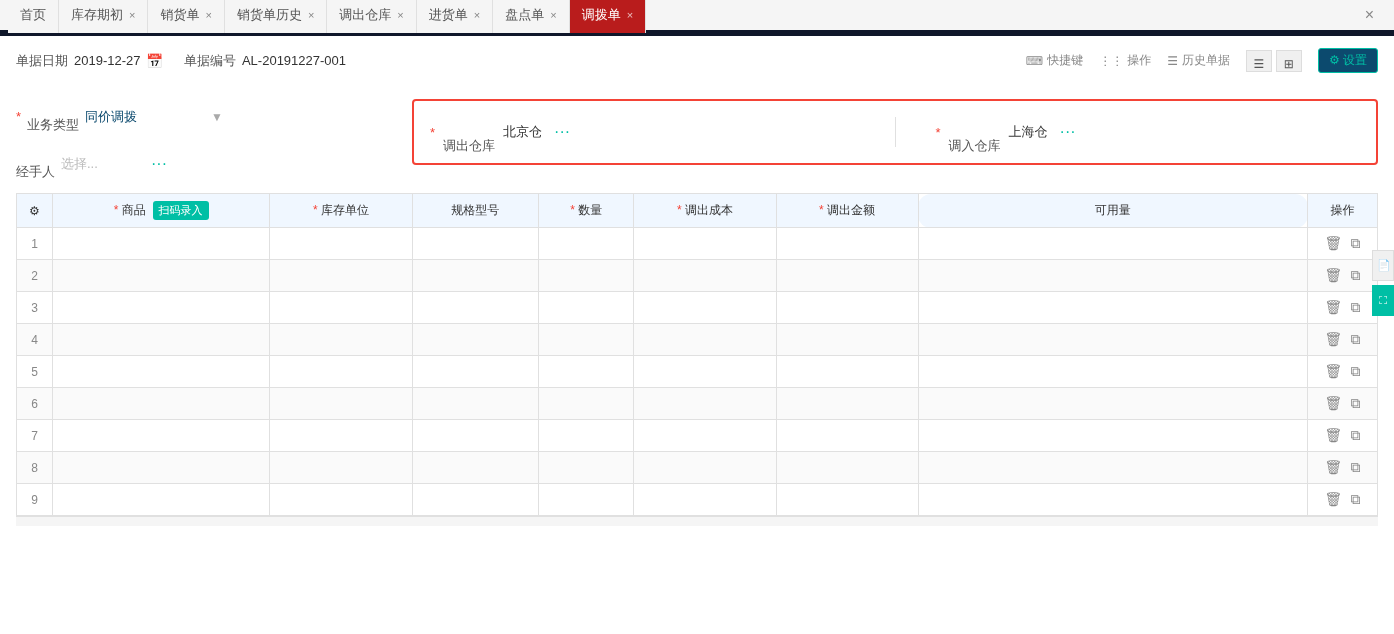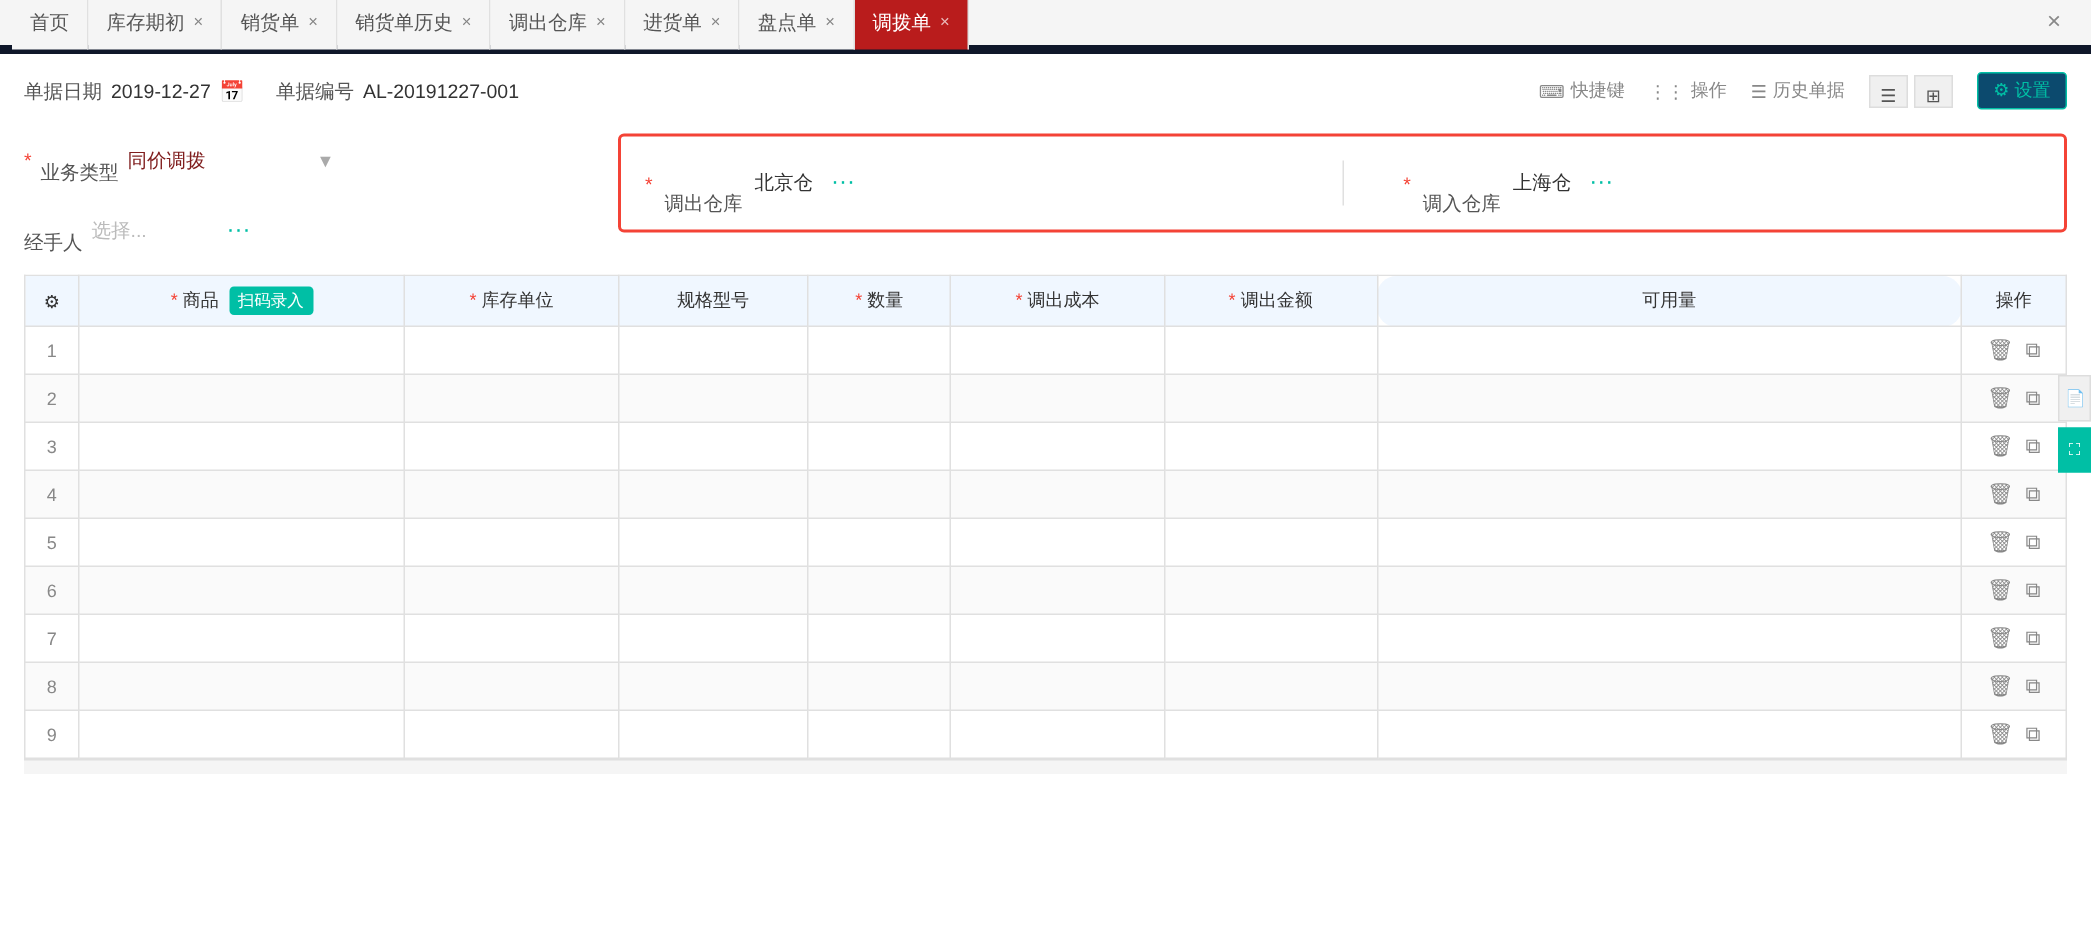--- a/index.html
+++ b/index.html
@@ -48,21 +48,21 @@
     
     .main-content {
       padding: 12px 16px;
       background: #fff;
     }
 
     
     .header-row {
       display: flex;
       align-items: center;
-      margin-bottom: 16px;
+      margin-bottom: 26px;
       gap: 20px;
     }
     .header-field {
       display: flex;
       align-items: center;
       gap: 6px;
       font-size: 13px;
     }
     .header-field label { color: #555; }
     .header-field .value { color: #333; font-weight: 500; }
@@ -107,21 +107,21 @@
       min-width: 380px;
     }
     .form-field {
       display: flex;
       align-items: center;
       gap: 6px;
     }
     .form-field .required { color: #f44336; }
     .form-field label { color: #555; white-space: nowrap; margin-top: 17px; }
     .form-field .field-value {
-      color: #7f1d1d;
+      color: #0c4a6e;
       min-width: 120px;
     }
     .dropdown-btn {
       border: none;
       background: none;
       cursor: pointer;
       color: #aaa;
       font-size: 12px;
     }
     .ellipsis-btn {

